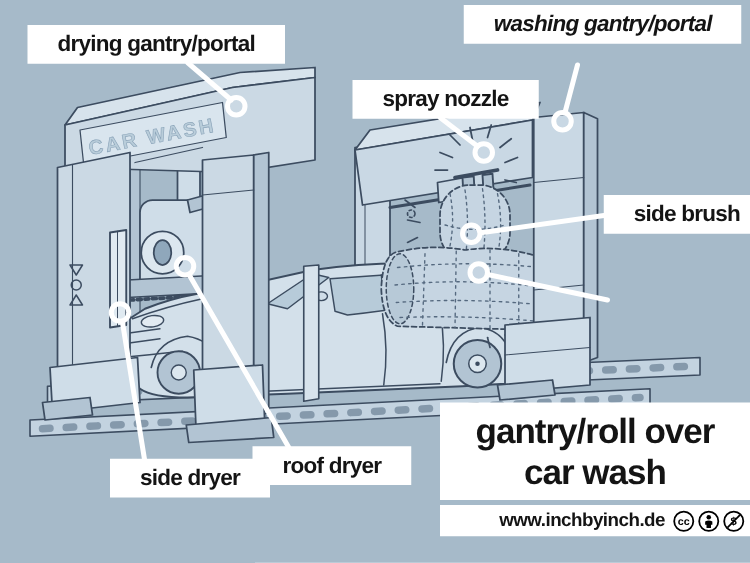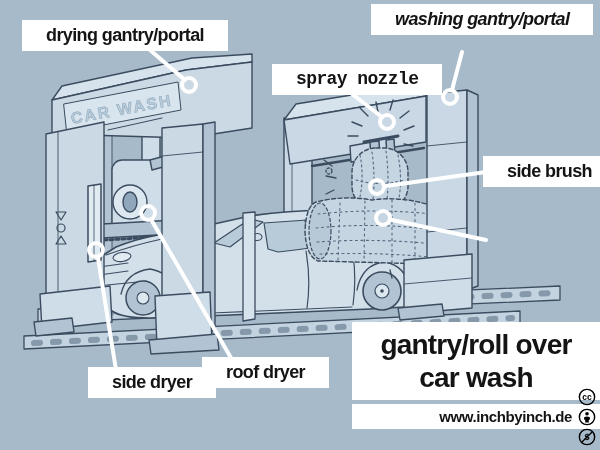--- a/index.html
+++ b/index.html
@@ -6,21 +6,21 @@
   .stage{position:relative;width:600px;height:450px;background:#a6bac9;overflow:hidden;
          font-family:"Liberation Sans",sans-serif;}
   .lbl{position:absolute;background:#ffffff;color:#141414;font-weight:bold;font-size:18px;
        line-height:23px;padding:4px 24px;letter-spacing:-0.6px;white-space:nowrap;}
   .title-box{position:absolute;left:352px;top:322px;width:248px;height:78px;background:#ffffff;
        display:flex;flex-direction:column;align-items:center;justify-content:center;
        color:#141414;font-weight:bold;font-size:28px;line-height:33px;letter-spacing:-0.8px;}
   .footer-bar{position:absolute;left:352px;top:404px;width:248px;height:25px;background:#ffffff;
        display:flex;align-items:center;justify-content:flex-end;gap:6px;padding-right:4px;box-sizing:border-box;}
   .footer-site{color:#141414;font-weight:bold;font-size:15px;letter-spacing:-0.4px;}
-  .license{display:flex;align-items:center;gap:2px;flex-direction:column;}
+  .license{display:flex;align-items:center;gap:2px;}
   .illu{position:absolute;left:0;top:0;}
 </style>
 </head>
 <body>
 
 <div class="stage">
 
   <svg class="illu" width="600" height="450" viewBox="0 0 600 450">
     <g stroke-linejoin="round" stroke-linecap="round">
 
@@ -189,21 +189,21 @@
         <line x1="116" y1="370" x2="98" y2="258"></line>
           <circle cx="96" cy="250" r="7"></circle>
         <line x1="238" y1="370" x2="152" y2="221"></line>
           <circle cx="148" cy="213" r="7"></circle>
       </g>
     </g>
   </svg>
 
   <div class="lbl" style="left:22px;top:20px;">drying gantry/portal</div>
   <div class="lbl" style="left:371px;top:4px;font-style:italic;">washing gantry/portal</div>
-  <div class="lbl" style="left:272px;top:64px;font-family:Liberation Mono, monospace;">spray nozzle</div>
+  <div class="lbl" style="left:282px;top:64px;">spray nozzle</div>
   <div class="lbl" style="left:483px;top:156px;">side brush</div>
   <div class="lbl" style="left:69px;top:367px;margin-left:19px;">side dryer</div>
   <div class="lbl" style="left:202px;top:357px;">roof dryer</div>
 
   <div class="title-box">
     <span>gantry/roll over</span>
     <span>car wash</span>
   </div>
 
   <div class="footer-bar">

